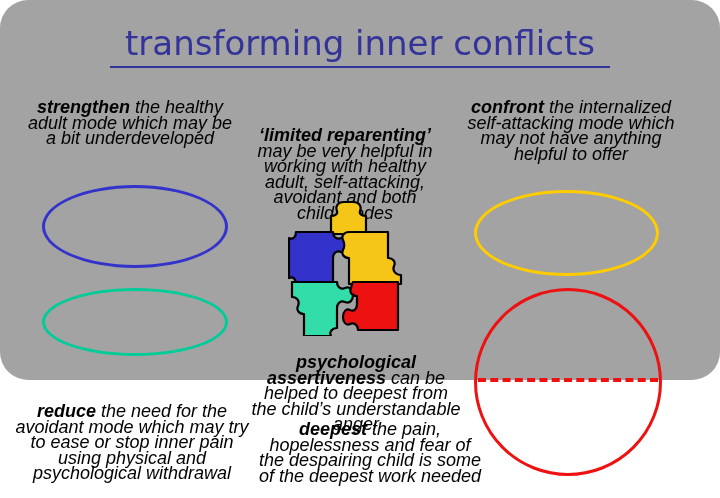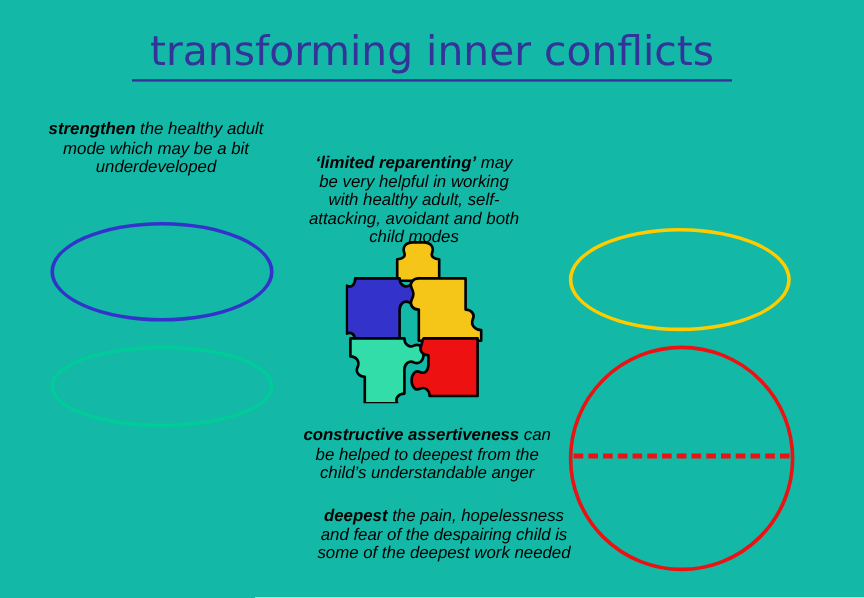--- a/index.html
+++ b/index.html
@@ -11,22 +11,23 @@
     width: 720px;
     height: 498px;
     position: relative;
     overflow: hidden;
     font-family: "Liberation Sans", sans-serif;
   }
   #slide {
     position: absolute;
     left: 0; top: 0;
     width: 720px;
-    height: 498px;
-    background: #14b8a6;
+    height: 380px;
+    background: #a3a3a3;
+    border-radius: 28px;
   }
   
   #title-block {
     position: absolute;
     left: 100px;
     top: 22px;
     width: 520px;
     text-align: center;
   }
   #title-text {
@@ -44,21 +45,21 @@
     width: 500px;
     margin-left: auto;
     margin-right: auto;
   }
 
   
   .caption {
     position: absolute;
     font-family: "Liberation Sans", sans-serif;
     font-style: italic;
-    font-size: 14px;
+    font-size: 18px;
     line-height: 15.5px;
     color: #000000;
     text-align: center;
   }
   .caption b {
     font-weight: bold;
     font-style: italic;
   }
 
   
@@ -122,25 +123,31 @@
   </div>
 
   <div class="caption" style="left:22px; top:100px; width:216px;">
     <b>strengthen</b><span> the healthy adult mode which may be a bit underdeveloped</span>
   </div>
 
   <div class="caption" style="left:255px; top:100px; width:180px;margin-top:28px;">
     <b>‘limited reparenting’</b><span> may be very helpful in working with healthy adult, self-attacking, avoidant and both child modes</span>
   </div>
 
+  <div class="caption" style="left:462px; top:100px; width:218px;">
+    <b>confront</b><span> the internalized self-attacking mode which may not have anything helpful to offer</span>
+  </div>
 
   <div class="caption" style="left:250px; top:355px; width:212px;">
-    <b>constructive assertiveness</b><span> can be helped to deepest from the child’s understandable anger</span>
+    <b>psychological assertiveness</b><span> can be helped to deepest from the child’s understandable anger</span>
   </div>
 
+  <div class="caption" style="left:12px; top:404px; width:240px;">
+    <b>reduce</b><span> the need for the avoidant mode which may try to ease or stop inner pain using physical and psychological withdrawal</span>
+  </div>
 
   <div class="caption" style="left:258px; top:422px; width:224px;">
     <b>deepest</b><span> the pain, hopelessness and fear of the despairing child is some of the deepest work needed</span>
   </div>
 
   <div class="ellipse" id="ellipse-blue"></div>
   <div class="ellipse" id="ellipse-teal"></div>
   <div class="ellipse" id="ellipse-yellow"></div>
   <div class="ellipse" id="ellipse-red"></div>
   <div id="red-dash"></div>

